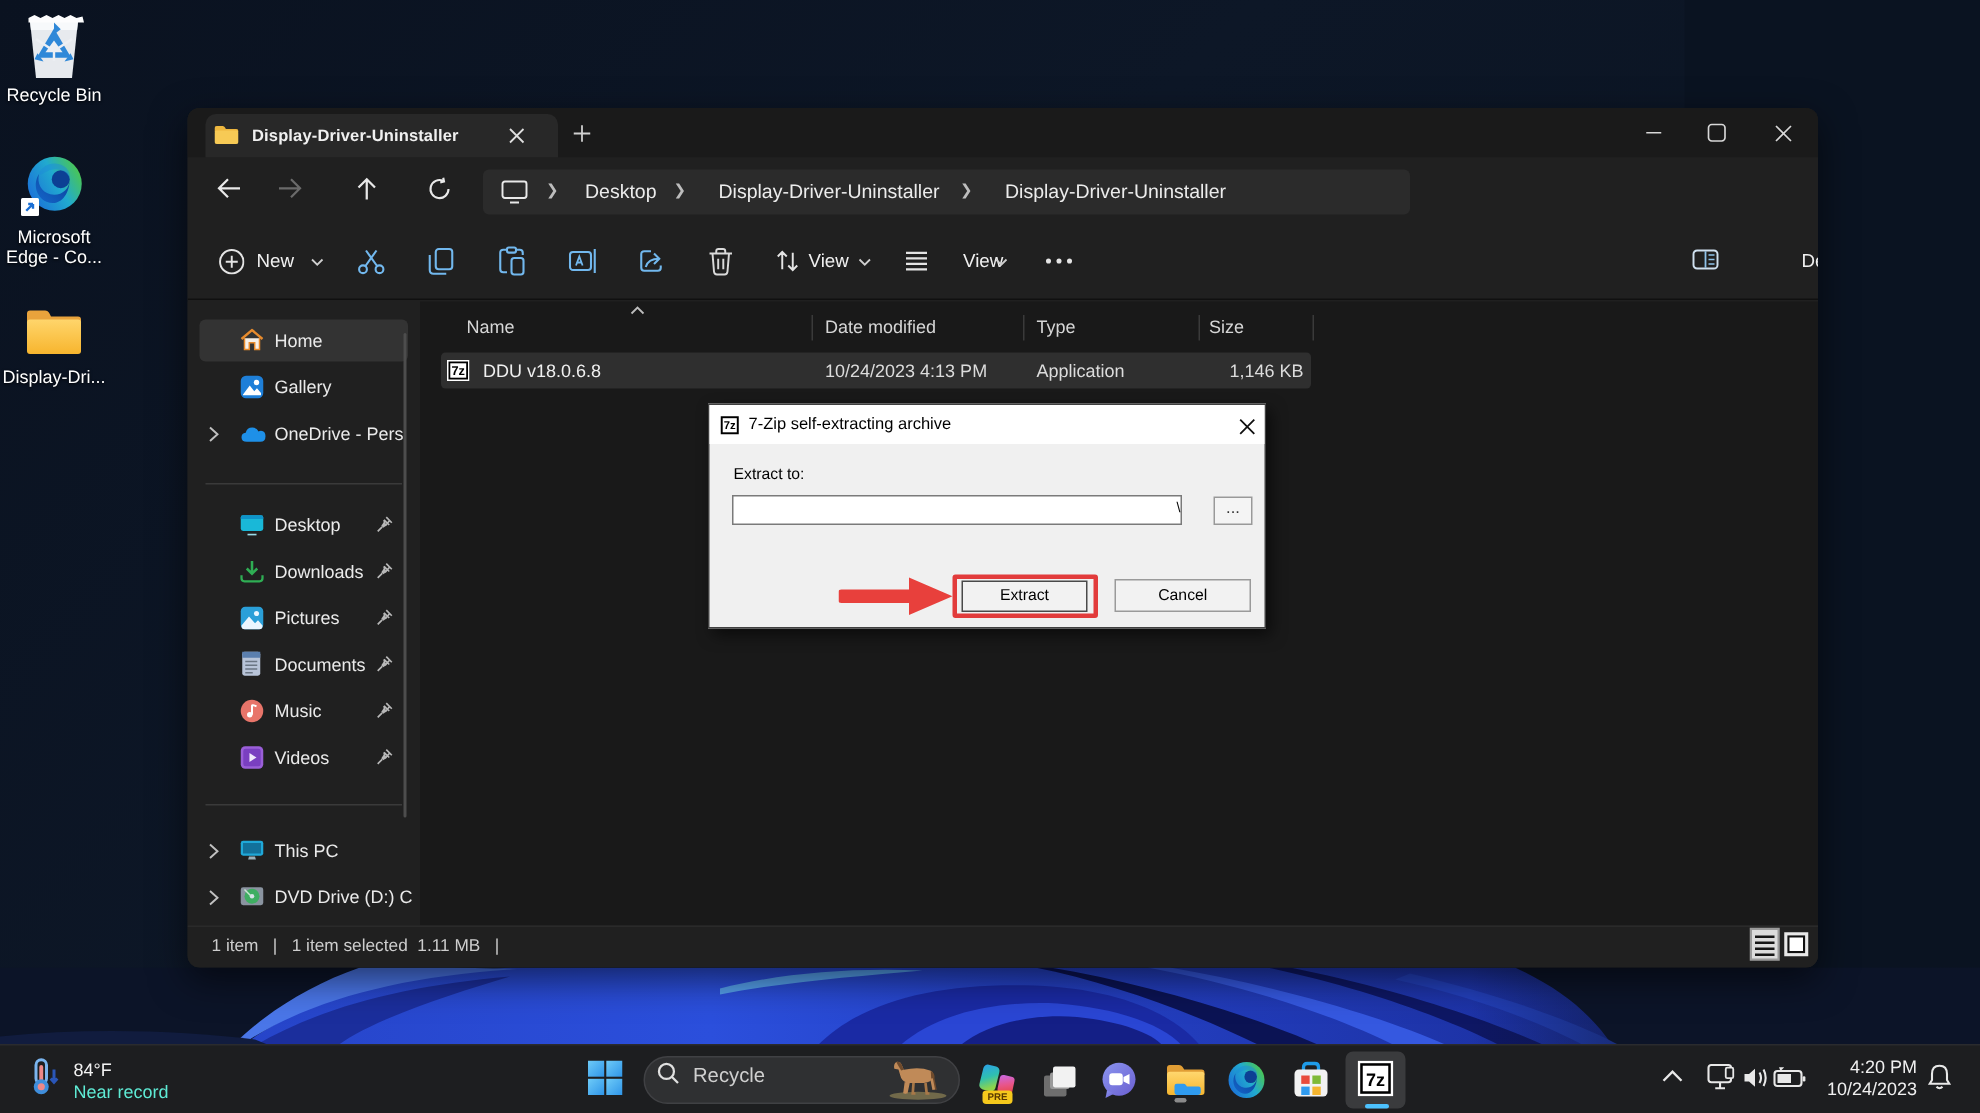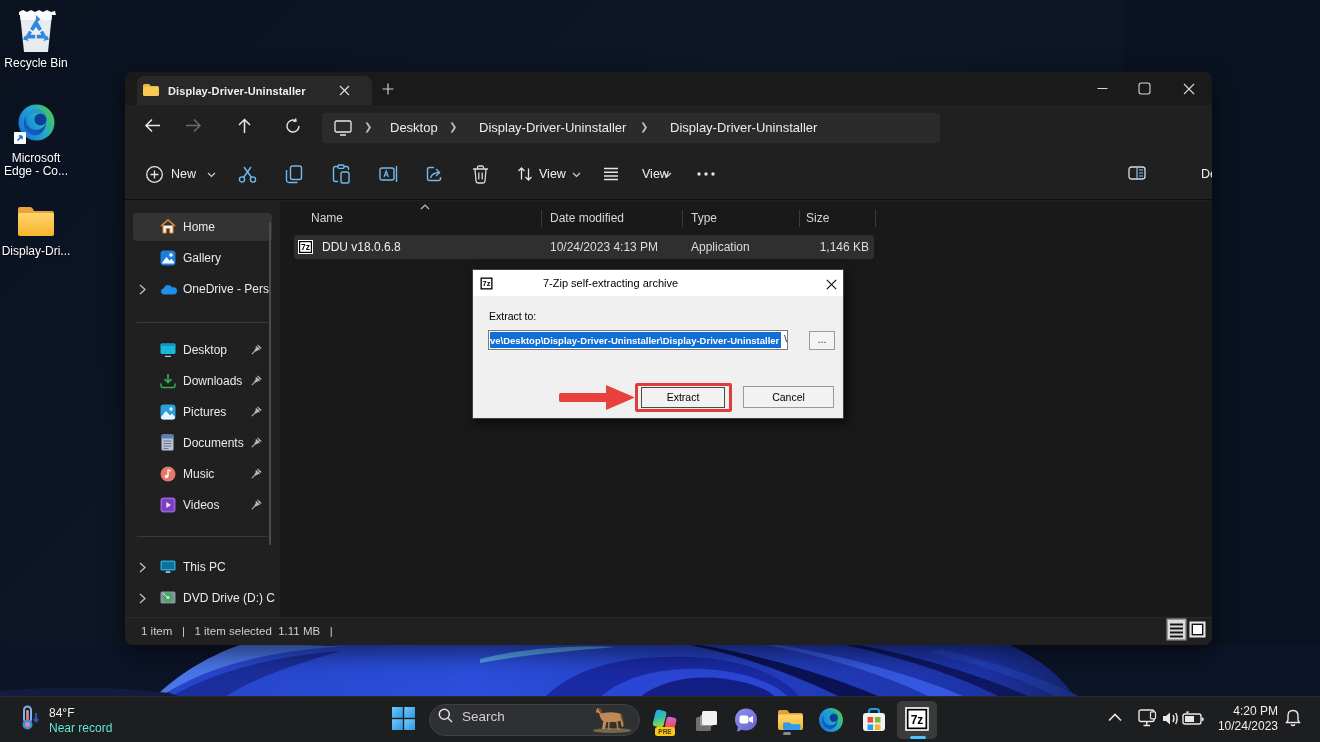--- a/index.html
+++ b/index.html
@@ -459,27 +459,26 @@
     </div>
   </div>
 
   <div id="dlg">
     <div style="position:absolute;left:0;top:0;width:100%;height:26px;background:#ffffff;"></div>
     <svg style="position:absolute;left:7px;top:7px" width="13" height="13" viewBox="0 0 13 13">
         <rect x="0.5" y="0.5" width="12" height="12" fill="#000"></rect>
         <rect x="1.8" y="1.8" width="9.4" height="9.4" fill="#fff"></rect>
         <text x="6.5" y="9.2" font-size="7.5" font-weight="bold" fill="#000" text-anchor="middle" font-family="Liberation Sans">7z</text>
       </svg>
-    <div style="position:absolute;left:26px;top:7px;font-size:11px;color:#000;margin-left:44px;">7-Zip self-extracting archive</div>
+    <div style="position:absolute;left:26px;top:7px;font-size:11px;color:#000;">7-Zip self-extracting archive</div>
     <svg style="position:absolute;left:353px;top:9px" width="11" height="11" viewBox="0 0 11 11">
         <path d="M0.8,0.8 L10.2,10.2 M10.2,0.8 L0.8,10.2" stroke="#111" stroke-width="1.2"></path>
       </svg>
     <div style="position:absolute;left:16px;top:40px;font-size:10.5px;color:#000;">Extract to:</div>
     <div style="position:absolute;left:15px;top:60px;width:300px;height:20px;background:#fff;border:1px solid #7a7a7a;">
-      <div style="position:absolute;left:1px;top:1px;right:6px;bottom:1px;background:#0f6fd7;color:#fff;font-size:9.5px;font-weight:bold;line-height:17px;white-space:nowrap;overflow:hidden;">ve\Desktop\Display-Driver-Uninstaller\Display-Driver-Uninstaller</div>
       <div style="position:absolute;right:0px;top:2px;font-size:9.5px;color:#000;">\</div>
     </div>
     <div style="position:absolute;left:336px;top:61px;width:26px;height:19px;background:#f4f4f4;border:1px solid #999;font-size:11px;color:#333;text-align:center;line-height:14px;">...</div>
     <div style="position:absolute;left:168px;top:117px;width:84px;height:21px;background:#f2f2f2;border:1px solid #4a4a4a;font-size:10.5px;color:#000;text-align:center;line-height:19px;">Extract</div>
     <div style="position:absolute;left:270px;top:116px;width:91px;height:22px;background:#f2f2f2;border:1px solid #9a9a9a;font-size:10.5px;color:#000;text-align:center;line-height:20px;">Cancel</div>
     <div style="position:absolute;left:162px;top:113px;width:97px;height:29px;border:3px solid #e23b3b;border-radius:2px;"></div>
     <svg style="position:absolute;left:86px;top:113px" width="78" height="29" viewBox="0 0 78 29">
         <path d="M2,10 L47,10 L47,2 L76,14.5 L47,27 L47,19 L2,19 Q0,19 0,17.5 L0,11.5 Q0,10 2,10 Z" fill="#e8403c"></path>
       </svg>
   </div>
@@ -509,21 +508,21 @@
         <rect x="12.2" y="0" width="10.8" height="10.8" fill="url(#stg)"></rect>
         <rect x="0" y="12.2" width="10.8" height="10.8" fill="url(#stg)"></rect>
         <rect x="12.2" y="12.2" width="10.8" height="10.8" fill="url(#stg)"></rect>
     </svg>
 
     <div style="position:absolute;left:429px;top:7px;width:211px;height:32px;background:#2f3032;border:1px solid #404144;border-radius:16px;"></div>
     <svg style="position:absolute;left:438px;top:11px" width="15" height="15" viewBox="0 0 15 15">
         <circle cx="6.3" cy="6.3" r="5" fill="none" stroke="#e0e0e0" stroke-width="1.5"></circle>
         <path d="M10,10 L14,14" stroke="#e0e0e0" stroke-width="1.5"></path>
       </svg>
-    <div style="position:absolute;left:462px;top:12px;font-size:13.5px;color:#cfcfcf;">Search</div>
+    <div style="position:absolute;left:462px;top:12px;font-size:13.5px;color:#cfcfcf;">Recycle</div>
 
     <svg style="position:absolute;left:588px;top:8px" width="48" height="29" viewBox="0 0 48 29">
       <ellipse cx="24" cy="25.5" rx="19" ry="2.6" fill="#71694a"></ellipse>
       <path d="M9.5,3 Q7.5,4.5 8.2,7.5 L11,8 L12.2,12 Q13,15.5 16,16.5 L15,24 L17,24 L18.5,17 L28,17 Q33,16.5 34,13 Q34.8,10 32.5,8.8 Q26,6.5 19,7.5 L14.5,8.2 L13,4.5 Q12,2.5 9.5,3 Z" fill="#c08a58"></path>
       <path d="M9.5,3 Q12,2.5 13,4.5 L14.5,8.2 L12.8,8.6 Q11,6 9.5,3 Z" fill="#6e4a2c"></path>
       <path d="M32.5,8.8 Q35.5,10.5 35,14 L36.5,21.5 L34.8,21.5 L32.8,14 Z" fill="#6e4a2c"></path>
       <path d="M21,17 L20.5,24 L22.3,24 M29,17 L29.8,24 L31.6,24" stroke="#a87848" stroke-width="1.8" fill="none"></path>
       <path d="M16,16.5 L15,24 M33,14 L34.5,21.5" stroke="#c08a58" stroke-width="1.8" fill="none"></path>
     </svg>
 

